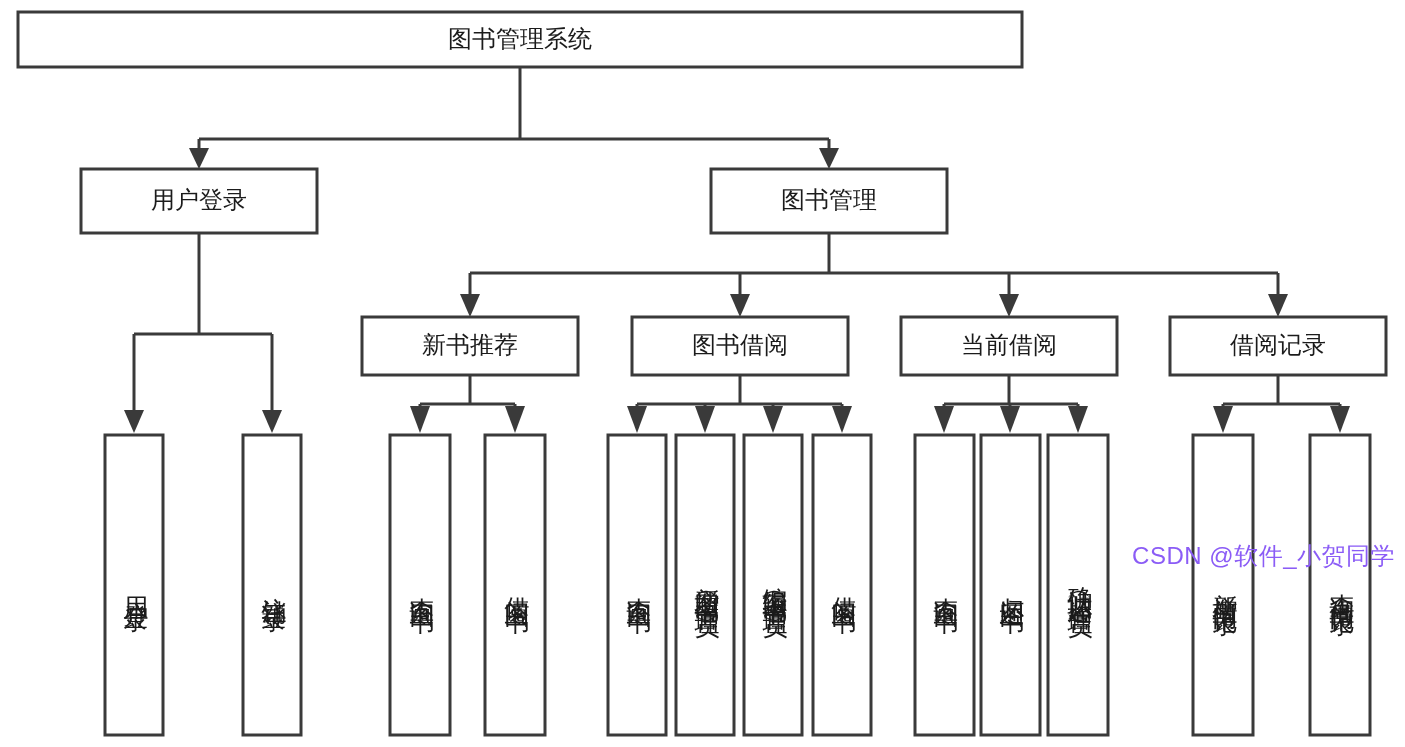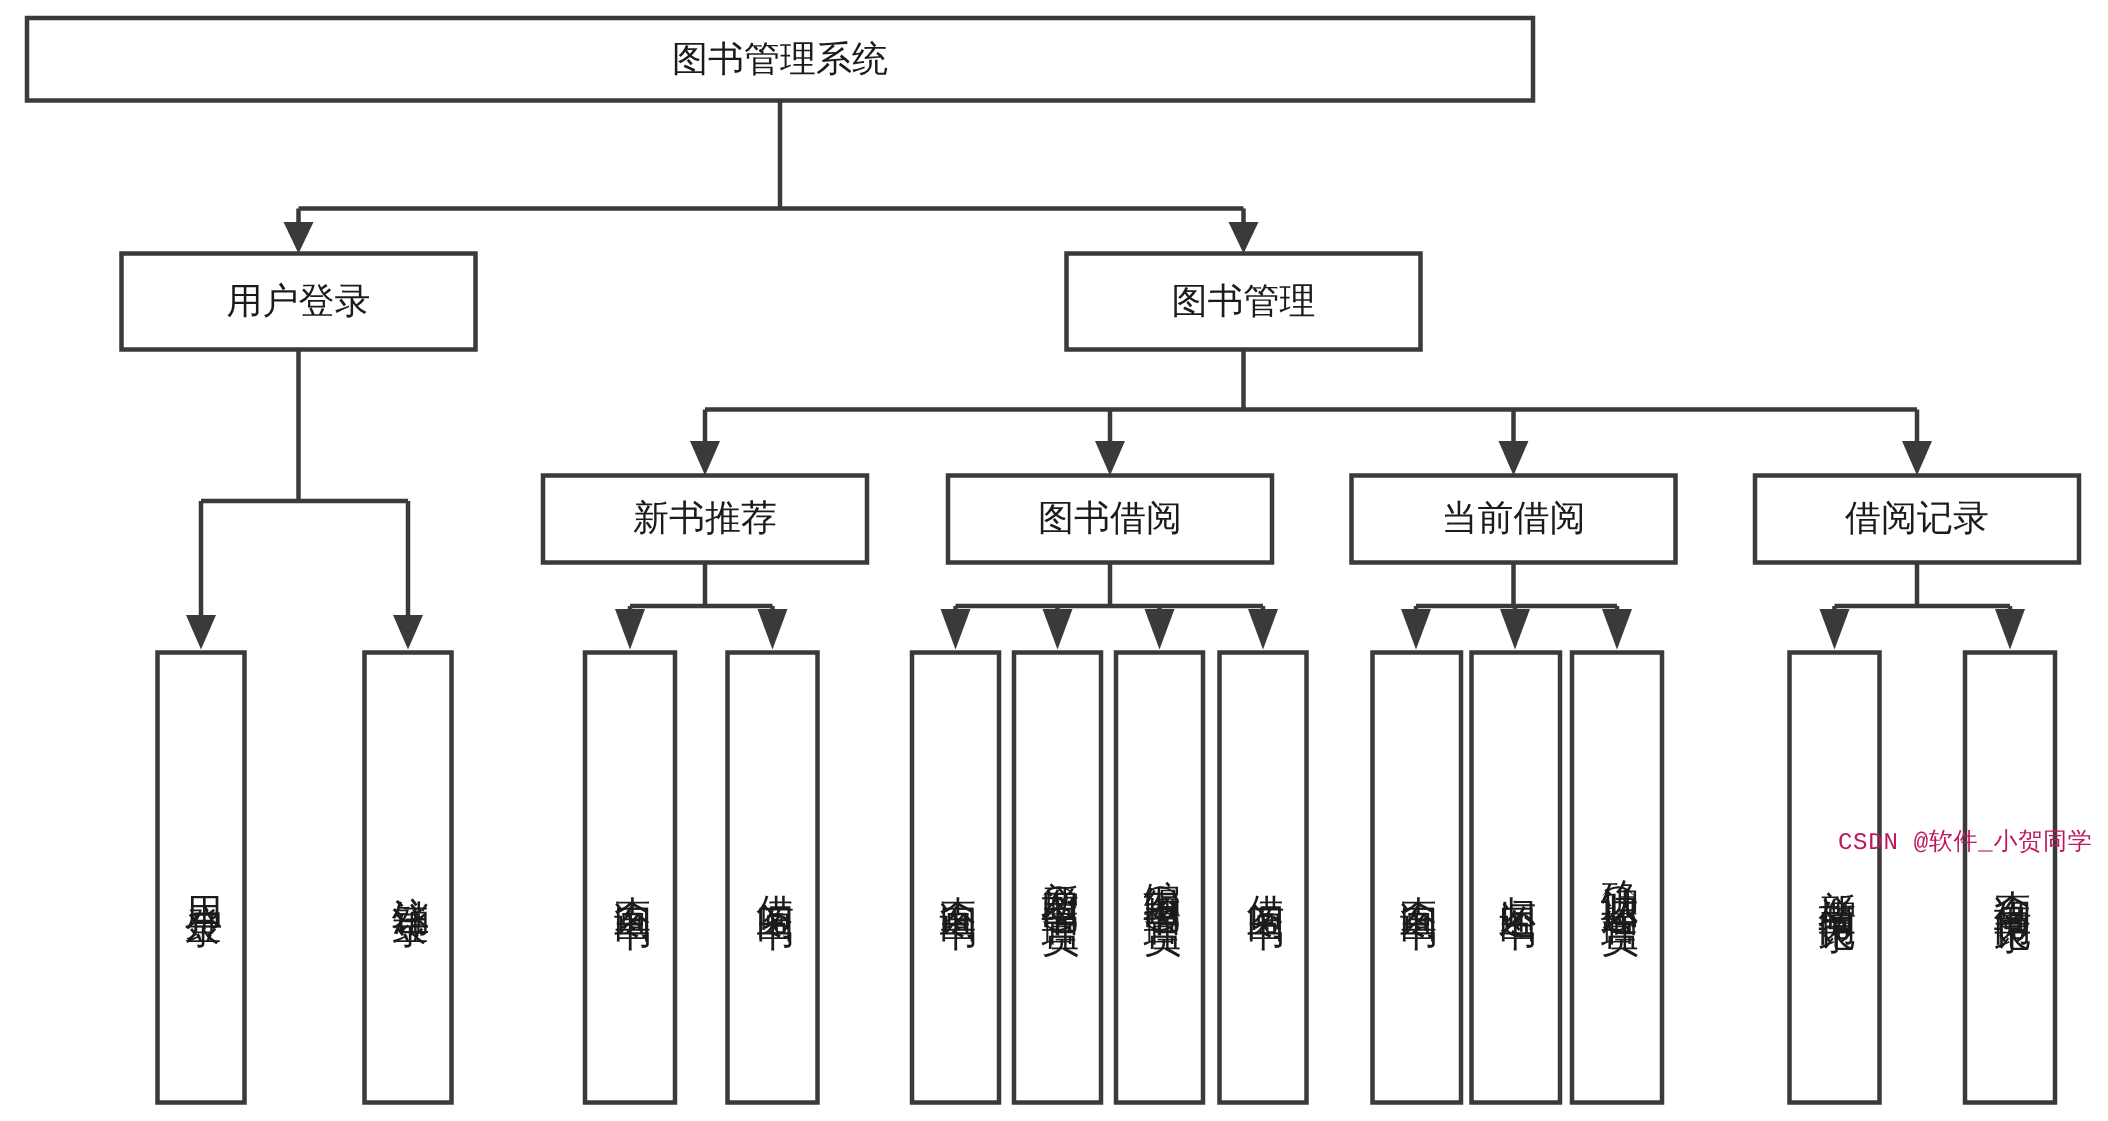--- a/index.html
+++ b/index.html
@@ -52,23 +52,23 @@
     stroke-linecap: butt;
   }
   .arrow-head {
     fill: #3a3a3a;
     stroke: none;
   }
   .watermark {
     position: absolute;
     right: 10px;
     bottom: 6px;
-    font-family: Liberation Mono, monospace;
-    font-size: 16px;
-    color: #be185d;
+    font-family: Liberation Sans, sans-serif;
+    font-size: 24px;
+    color: #8b5cf6;
     letter-spacing: 0.5px;
     white-space: nowrap;
     user-select: none;
   }
 </style>
 </head>
 <body>
 
 <div id="diagram-root">
 

